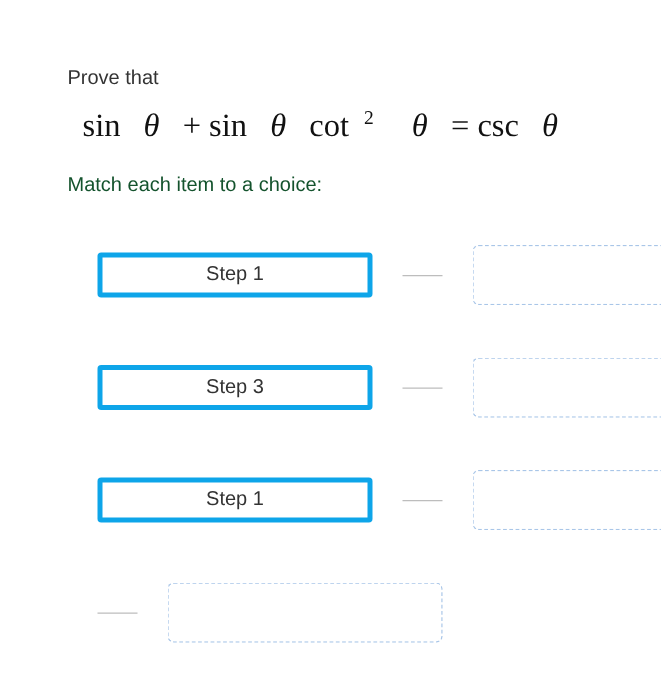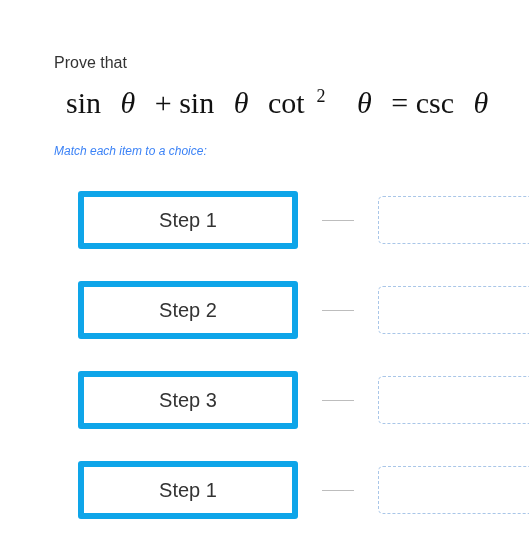--- a/index.html
+++ b/index.html
@@ -16,59 +16,58 @@
       color: #333;
       position: relative;
     }
     .prove-text {
       font-size: 16px;
       color: #333;
       margin-bottom: 14px;
     }
     .equation {
       font-family: "Times New Roman", Georgia, serif;
-      font-size: 30px;
+      font-size: 26px;
       color: #111;
       margin-bottom: 24px;
       white-space: nowrap;
     }
     .equation .var {
       font-style: italic;
     }
     .equation sup {
       font-size: 0.6em;
       vertical-align: super;
       line-height: 0;
     }
     .match-text {
-      font-size: 12px;
-      font-style: italic;
-      color: #3b82f6;
+      font-size: 16px;
+      color: #14532d;
       margin-bottom: 26px;
     }
     .rows {
       display: flex;
       flex-direction: column;
       gap: 18px;
     }
     .row {
       display: flex;
       align-items: center;
       height: 48px;
     }
     .step-box {
       width: 220px;
-      height: 58px;
-      border: 6px solid #0ea5e9;
+      height: 36px;
+      border: 4px solid #0ea5e9;
       border-radius: 3px;
       background: #fff;
       display: flex;
       align-items: center;
       justify-content: center;
-      font-size: 20px;
+      font-size: 16px;
       color: #333;
       flex-shrink: 0;
     }
     .connector {
       width: 32px;
       height: 1px;
       background: #bdbdbd;
       flex-shrink: 0;
     }
     .drop-box {
@@ -100,25 +99,20 @@
 <div class="match-text">Match each item to a choice:</div>
 
 <div class="rows">
 
   <div class="row">
     <div class="step-box">Step 1</div>
     <div class="connector"></div>
     <div class="drop-box"></div>
   </div>
 
-  <div class="row">
-    <div class="step-box">Step 2</div>
-    <div class="connector"></div>
-    <div class="drop-box"></div>
-  </div>
 
   <div class="row">
     <div class="step-box">Step 3</div>
     <div class="connector"></div>
     <div class="drop-box"></div>
   </div>
 
   <div class="row">
     <div class="step-box">Step 1</div>
     <div class="connector"></div>

